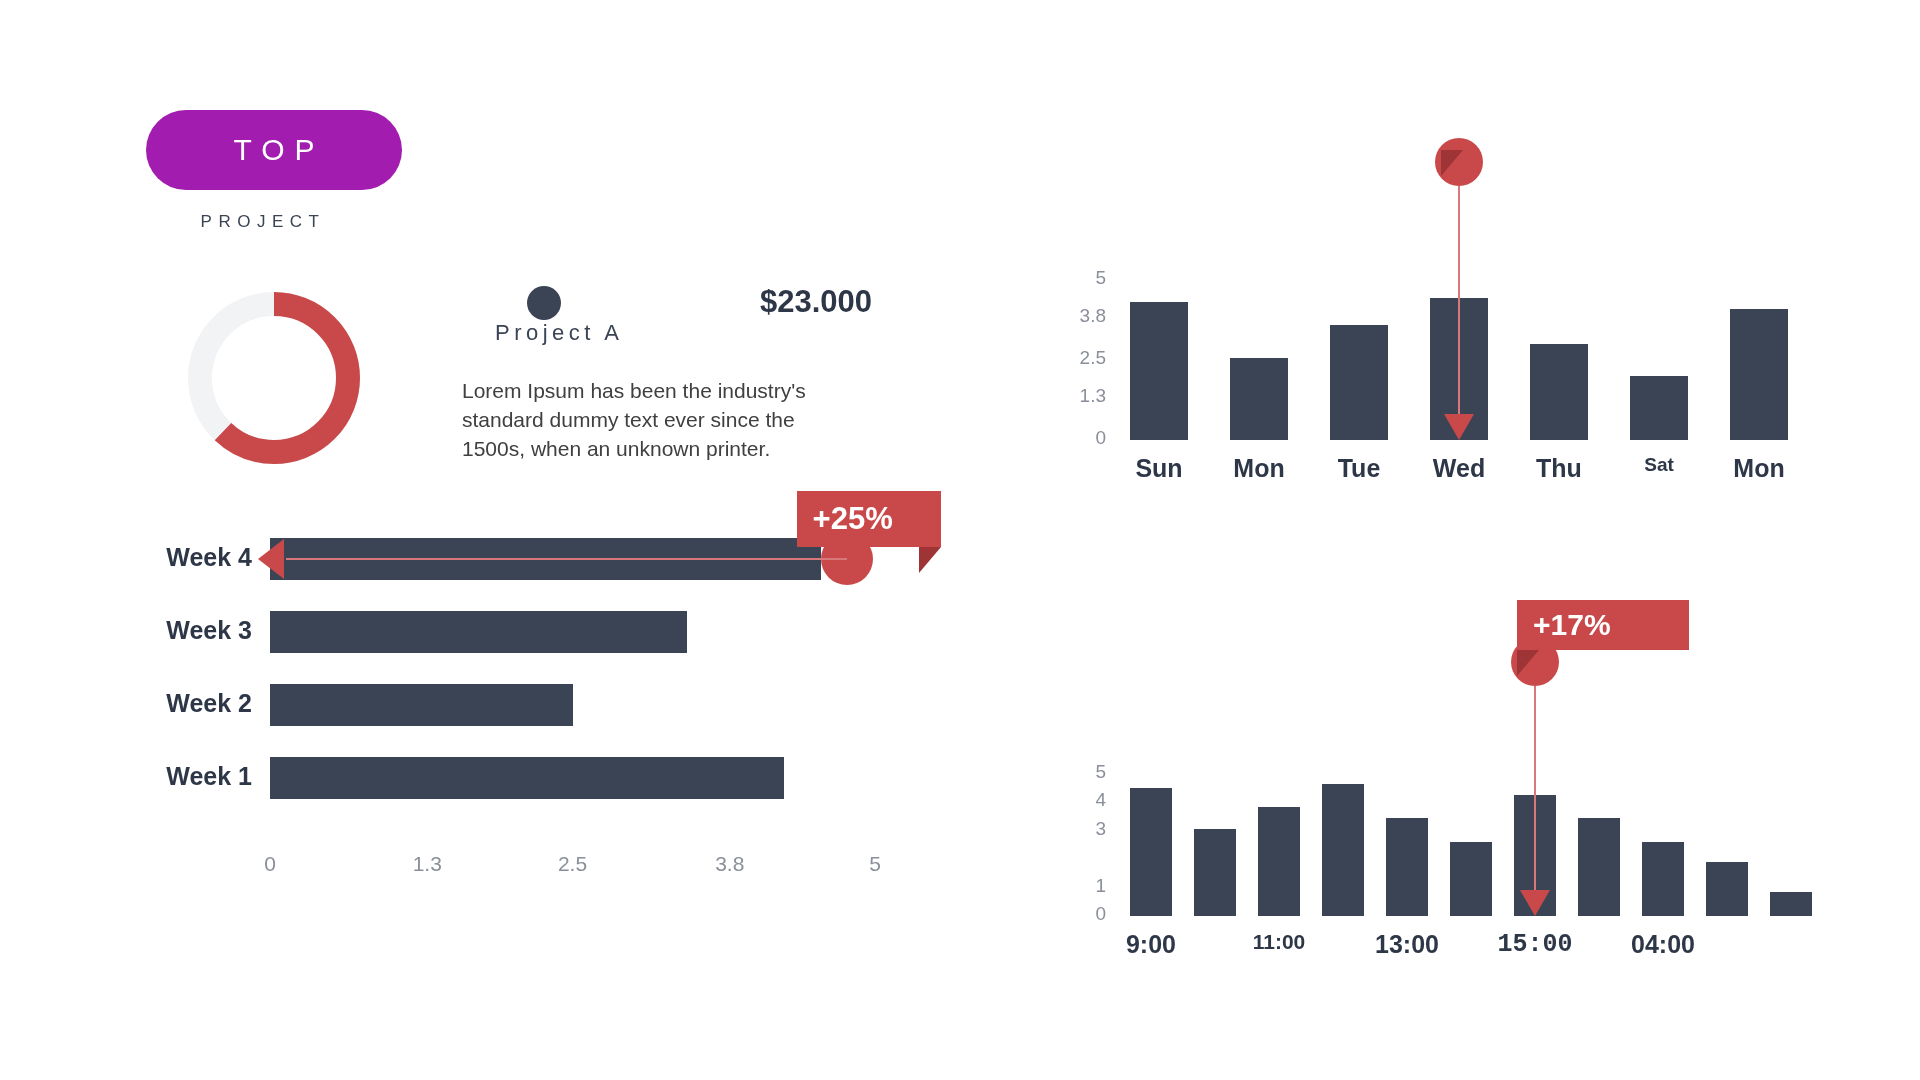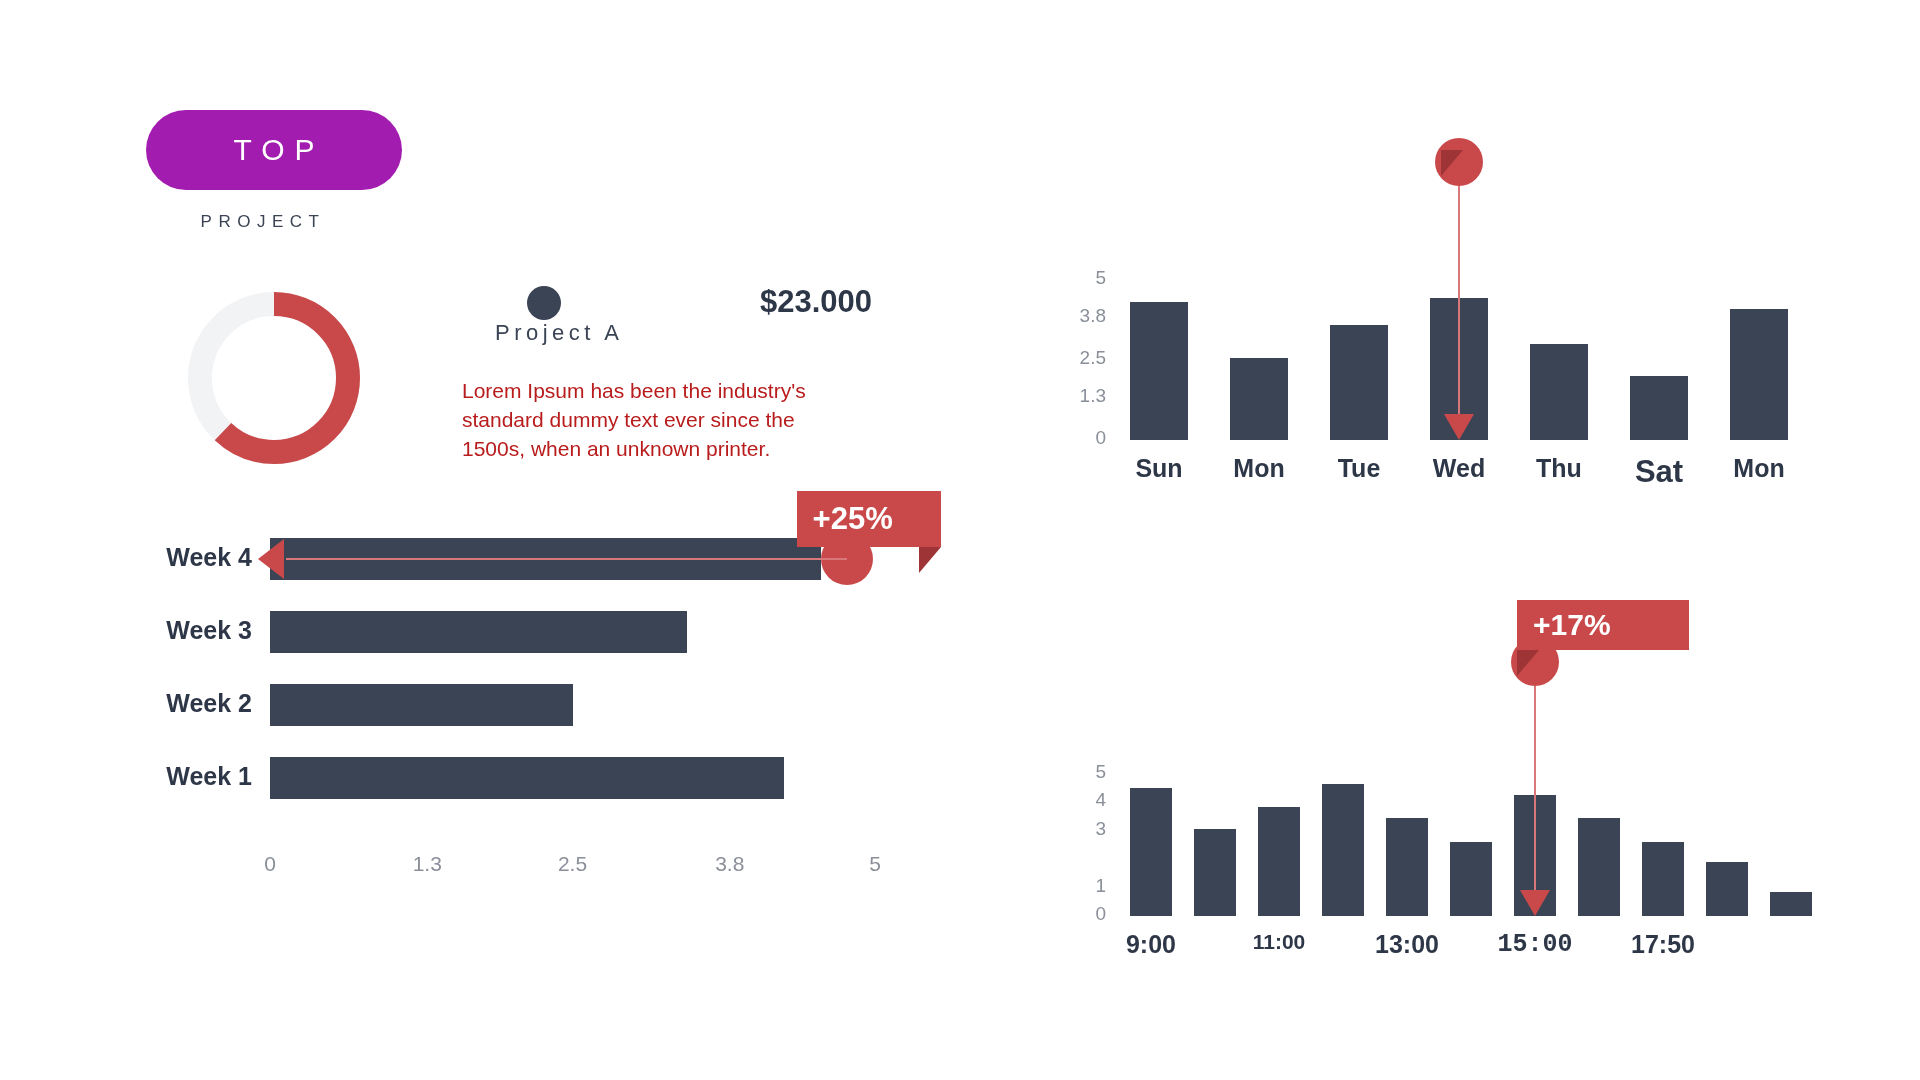--- a/index.html
+++ b/index.html
@@ -41,21 +41,21 @@
   #legend-dot{width:34px;height:34px;border-radius:50%;background:#3b4455;}
   #legend-label{
     margin-left:30px;font-size:22px;letter-spacing:4.5px;color:#3b4455;
   }
   #legend-value{
     left:760px;top:284px;font-size:31px;font-weight:bold;color:#2e3748;
     letter-spacing:0px;
   }
   #desc-text{
     left:462px;top:376px;width:400px;
-    font-size:21px;line-height:29px;color:#b91c1c;
+    font-size:21px;line-height:29px;color:#404040;
   }
 
   
   .ytick{
     position:absolute;font-size:19px;color:#8a8f99;
     text-align:right;width:60px;
   }
   .xtick{
     position:absolute;font-size:23px;font-weight:bold;color:#2e3748;
     text-align:center;
@@ -128,21 +128,21 @@
       <div class="bar-v" style="left:310px;top:84.80000000000001px;width:58px;height:115.19999999999999px;"></div>
       <div class="bar-v" style="left:410px;top:57.599999999999994px;width:58px;height:142.4px;"></div>
       <div class="bar-v" style="left:510px;top:104px;width:58px;height:96px;"></div>
       <div class="bar-v" style="left:610px;top:136px;width:58px;height:64px;"></div>
       <div class="bar-v" style="left:710px;top:68.80000000000001px;width:58px;height:131.2px;"></div>
       <div class="xtick" style="left:79px;top:214px;width:120px;font-size:25px;">Sun</div>
       <div class="xtick" style="left:179px;top:214px;width:120px;font-size:25px;">Mon</div>
       <div class="xtick" style="left:279px;top:214px;width:120px;font-size:25px;">Tue</div>
       <div class="xtick" style="left:379px;top:214px;width:120px;font-size:25px;">Wed</div>
       <div class="xtick" style="left:479px;top:214px;width:120px;font-size:25px;">Thu</div>
-      <div class="xtick" style="left:579px;top:214px;width:120px;font-size:31px;">Sat</div>
+      <div class="xtick" style="left:579px;top:214px;width:120px;font-size:19px;">Sat</div>
       <div class="xtick" style="left:679px;top:214px;width:120px;font-size:25px;">Mon</div>
       <div class="drop-line" style="left:438px;top:-54px;height:234px;"></div>
       <div class="arrow-down" style="left:424px;top:174px;"></div>
       <div class="marker-circle" style="left:415px;top:-102px;width:48px;height:48px;"></div>
       <div class="callout-tail" style="left:421px;top:-90px;"></div>
     </div>
 
   <div class="abs" id="week-chart" style="left:150px;top:530px;width:780px;height:420px;">
       <div class="xtick" style="left:0px;top:13px;width:102px;text-align:right;font-size:25px;">Week 4</div>
       <div class="bar-h" style="left:120px;top:8px;width:550.55px;height:42px;"></div>
@@ -178,21 +178,21 @@
       <div class="bar-v" style="left:430px;top:102.16px;width:42px;height:73.84px;"></div>
       <div class="bar-v" style="left:494px;top:55.3px;width:42px;height:120.7px;"></div>
       <div class="bar-v" style="left:558px;top:78.02px;width:42px;height:97.98px;"></div>
       <div class="bar-v" style="left:622px;top:102.16px;width:42px;height:73.84px;"></div>
       <div class="bar-v" style="left:686px;top:122.03999999999999px;width:42px;height:53.96px;"></div>
       <div class="bar-v" style="left:750px;top:151.86px;width:42px;height:24.139999999999997px;"></div>
       <div class="xtick" style="left:71px;top:190px;width:120px;font-size:25px;">9:00</div>
       <div class="xtick" style="left:199px;top:190px;width:120px;font-size:21px;">11:00</div>
       <div class="xtick" style="left:327px;top:190px;width:120px;font-size:25px;">13:00</div>
       <div class="xtick" style="left:455px;top:190px;width:120px;font-size:25px;font-family:Liberation Mono, monospace;">15:00</div>
-      <div class="xtick" style="left:583px;top:190px;width:120px;font-size:25px;">17:50</div>
+      <div class="xtick" style="left:583px;top:190px;width:120px;font-size:25px;">04:00</div>
       <div class="drop-line" style="left:514px;top:-54px;height:210px;"></div>
       <div class="arrow-down" style="left:500px;top:150px;"></div>
       <div class="marker-circle" style="left:491px;top:-102px;width:48px;height:48px;"></div>
       <div class="callout" style="left:497px;top:-140px;width:172px;height:50px;font-size:30px;">+17%</div>
       <div class="callout-tail" style="left:497px;top:-90px;"></div>
     </div>
 
 </div>
 
 </body></html>

